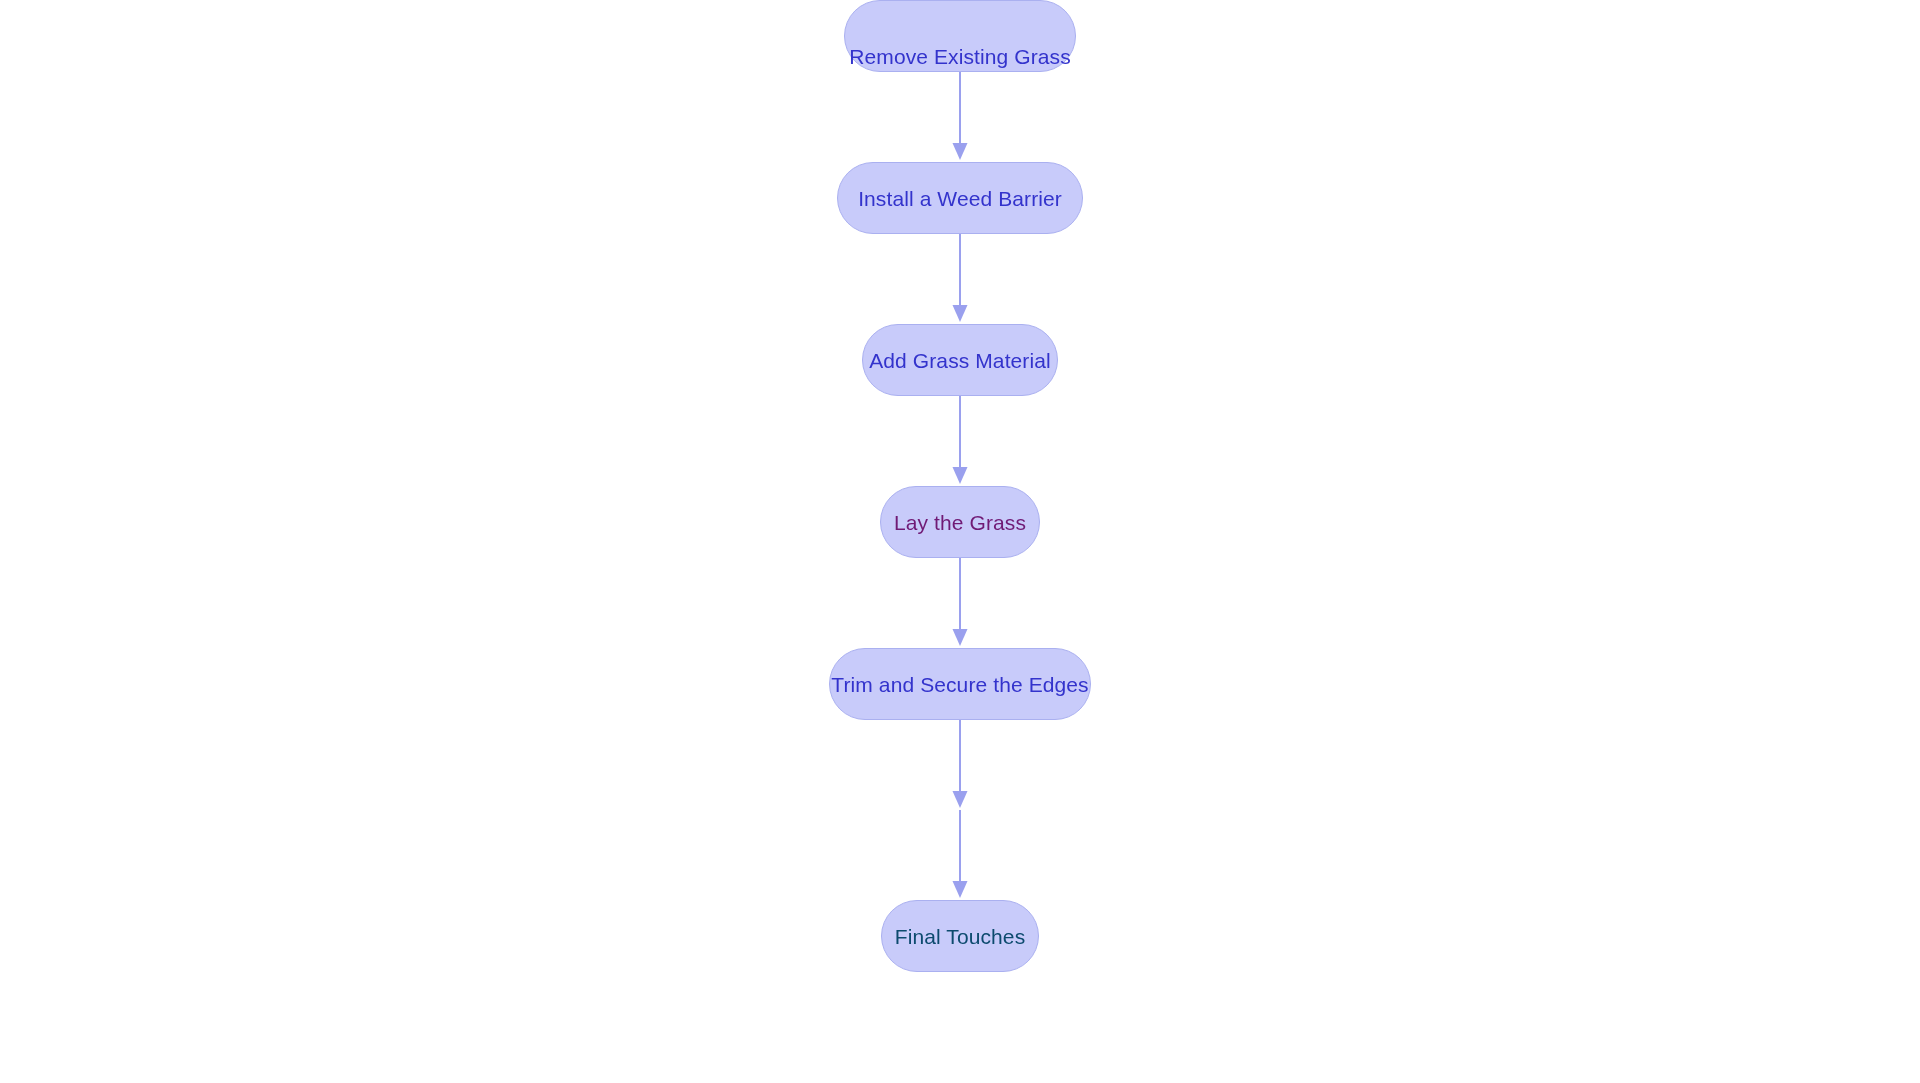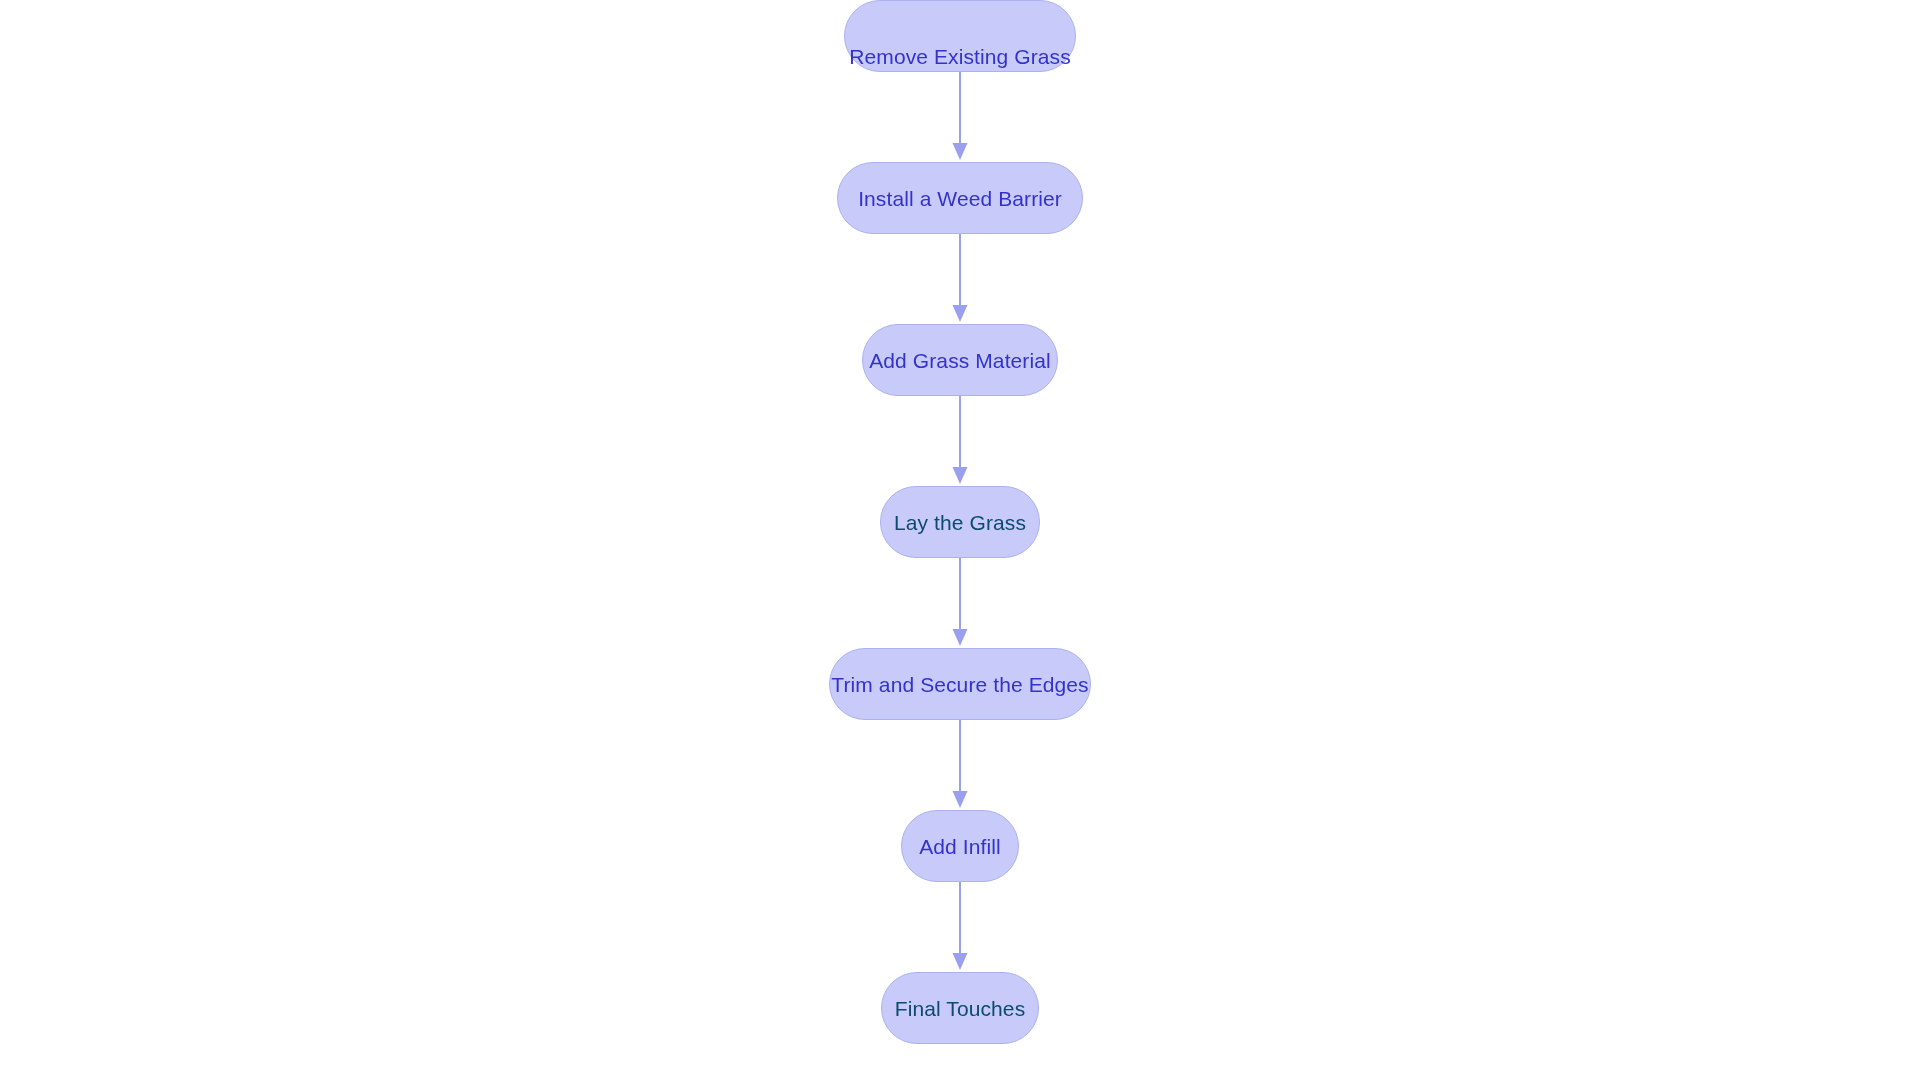--- a/index.html
+++ b/index.html
@@ -104,44 +104,41 @@
     </div>
 
     <div class="connector">
       <svg viewBox="0 0 24 90" xmlns="http://www.w3.org/2000/svg" aria-hidden="true">
         <line x1="12" y1="0" x2="12" y2="74" stroke="#9aa0ee" stroke-width="2"></line>
         <polygon points="12,88 4.5,71 19.5,71" fill="#9aa0ee"></polygon>
       </svg>
     </div>
 
     <div class="node" style="width: 160px; background: rgb(200, 203, 250); border-color: rgb(170, 176, 240);">
-      <span class="node-label" style="color: #0c4a6e;">Lay the Grass</span>
+      <span class="node-label" style="color: #701a75;">Lay the Grass</span>
     </div>
 
     <div class="connector">
       <svg viewBox="0 0 24 90" xmlns="http://www.w3.org/2000/svg" aria-hidden="true">
         <line x1="12" y1="0" x2="12" y2="74" stroke="#9aa0ee" stroke-width="2"></line>
         <polygon points="12,88 4.5,71 19.5,71" fill="#9aa0ee"></polygon>
       </svg>
     </div>
 
     <div class="node" style="width: 262px; background: rgb(200, 203, 250); border-color: rgb(170, 176, 240);">
       <span class="node-label" style="color: rgb(51, 51, 204);">Trim and Secure the Edges</span>
     </div>
 
     <div class="connector">
       <svg viewBox="0 0 24 90" xmlns="http://www.w3.org/2000/svg" aria-hidden="true">
         <line x1="12" y1="0" x2="12" y2="74" stroke="#9aa0ee" stroke-width="2"></line>
         <polygon points="12,88 4.5,71 19.5,71" fill="#9aa0ee"></polygon>
       </svg>
     </div>
 
-    <div class="node" style="width: 118px; background: rgb(200, 203, 250); border-color: rgb(170, 176, 240);">
-      <span class="node-label" style="color: rgb(51, 51, 204);">Add Infill</span>
-    </div>
 
     <div class="connector">
       <svg viewBox="0 0 24 90" xmlns="http://www.w3.org/2000/svg" aria-hidden="true">
         <line x1="12" y1="0" x2="12" y2="74" stroke="#9aa0ee" stroke-width="2"></line>
         <polygon points="12,88 4.5,71 19.5,71" fill="#9aa0ee"></polygon>
       </svg>
     </div>
 
     <div class="node" style="width: 158px; background: rgb(200, 203, 250); border-color: rgb(170, 176, 240);">
       <span class="node-label" style="color: #0c4a6e;">Final Touches</span>

